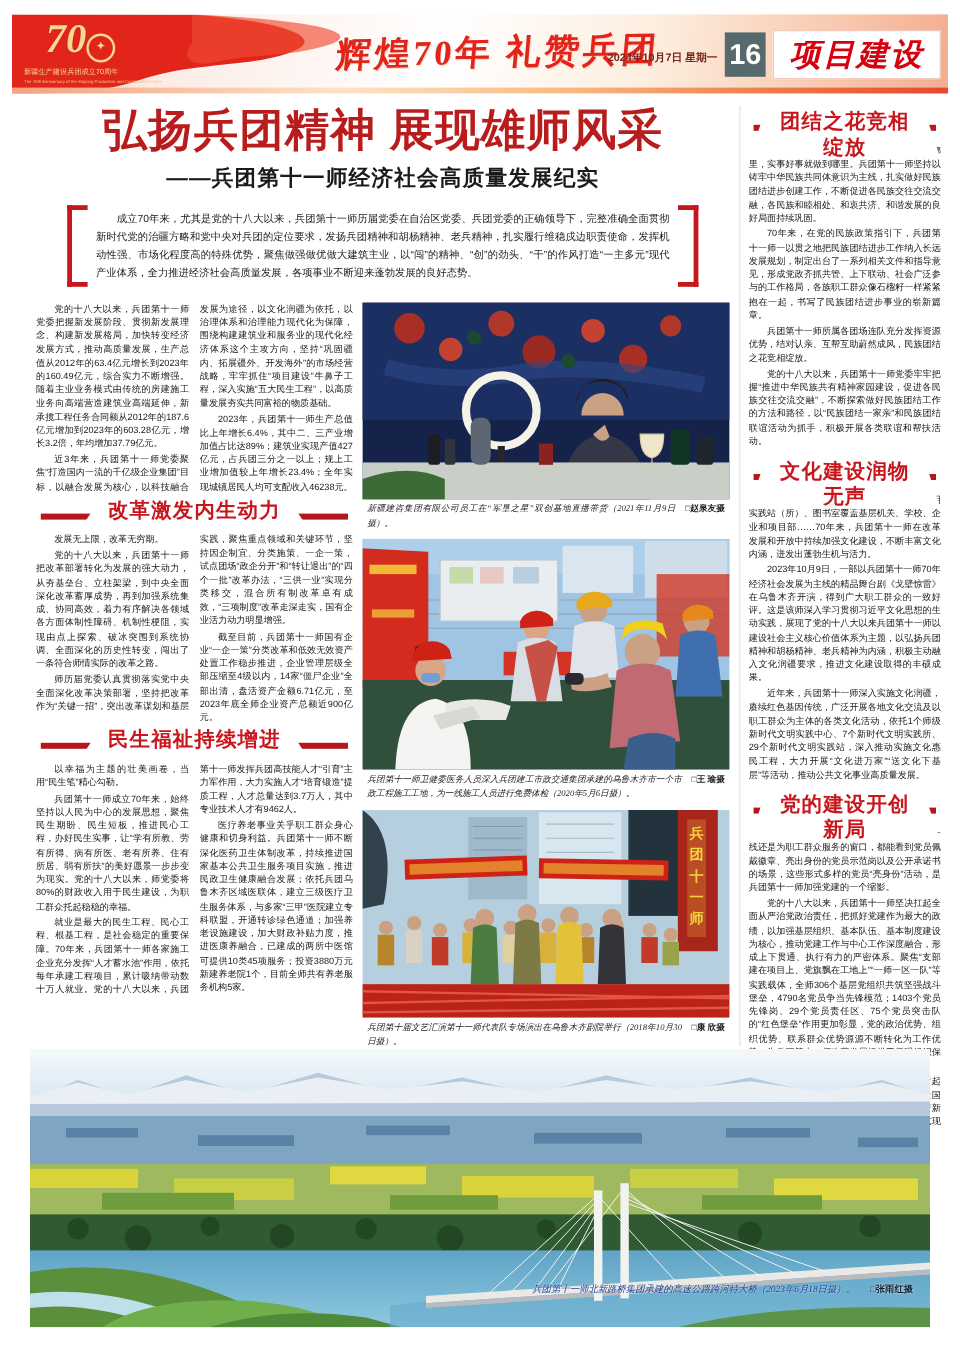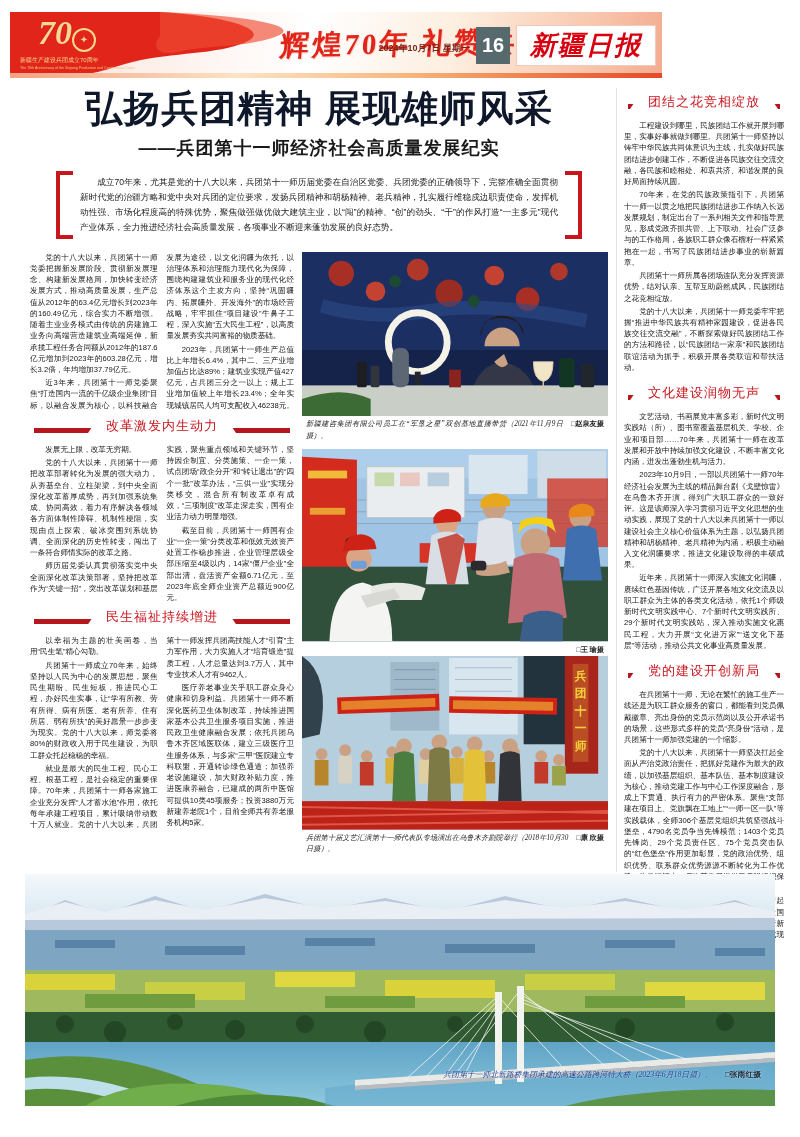--- a/index.html
+++ b/index.html
@@ -1,63 +1,63 @@
 <!DOCTYPE html>
 <html><head>
 <meta charset="utf-8">
 <style>
   html,body{margin:0;padding:0;background:#e9e9e9;}
   .page{position:relative;width:800px;height:1137px;margin:0 auto;background:#ffffff;
         font-family:"Liberation Sans",sans-serif;overflow:hidden;}
 
   
-  .banner{position:absolute;left:10px;top:12px;width:652px;height:66px;overflow:hidden;
+  .banner{position:absolute;left:10px;top:12px;width:780px;height:66px;overflow:hidden;
           background:linear-gradient(100deg,#f3bdb0 0%,#fcebe4 16%,#ffffff 46%,#fdeedf 68%,#f8c7ad 88%,#f3ac90 100%);}
   .banner svg.swoosh{position:absolute;left:0;top:0;}
   .logo-block{position:absolute;left:0;top:0;width:148px;height:100%;}
   .logo-70{position:absolute;left:28px;top:4px;color:#f7d98b;font-family:"Liberation Serif",serif;
            font-weight:bold;font-style:italic;font-size:34px;line-height:34px;text-shadow:0 0 1px #b05;}
   .logo-ring{position:absolute;left:62px;top:16px;width:20px;height:20px;border:2px solid #f7d98b;border-radius:50%;
              color:#f7d98b;font-size:10px;text-align:center;line-height:20px;}
   .logo-line1{position:absolute;left:10px;top:44px;color:#f7d98b;font-size:6px;white-space:nowrap;}
   .logo-line2{position:absolute;left:10px;top:53px;color:#f0c981;font-size:4px;white-space:nowrap;transform:scale(.9);transform-origin:left;}
   .banner-title{position:absolute;left:255px;top:12px;width:300px;text-align:center;
                 font-family:"Liberation Serif",serif;font-weight:bold;font-size:29px;color:#e1251b;
                 transform:skewX(-6deg) rotate(-1deg);letter-spacing:3px;text-shadow:1px 1px 0 #fbd9cf;}
   .banner-date{position:absolute;right:192px;top:30px;font-size:9px;color:#7a241a;font-weight:bold;}
   .page-box{position:absolute;right:152px;top:15px;width:34px;height:37px;background:#566a6d;color:#fff;
-            font-size:20px;font-weight:bold;text-align:center;line-height:37px;}
+            font-size:24px;font-weight:bold;text-align:center;line-height:37px;}
   .masthead{position:absolute;right:6px;top:13px;width:140px;height:41px;background:#fff;
             color:#d6000f;font-family:"Liberation Serif",serif;font-weight:bold;font-style:italic;
             font-size:26px;text-align:center;line-height:41px;letter-spacing:2px;box-shadow:0 0 0 1px #f2c9ba inset;}
   .banner-strip{position:absolute;left:0;bottom:0;width:100%;height:5px;
                 background:linear-gradient(90deg,#f4a281 0%,#fde3c4 35%,#f8b87f 60%,#ef7f4a 80%,#e6492a 100%);}
 
   
   .main-left{position:absolute;left:30px;top:86px;width:578px;height:786px;}
   .col-right{position:absolute;left:616px;top:88px;width:160px;height:784px;border-left:1px solid #e3e3e3;padding-left:7px;box-sizing:content-box;}
 
-  h1.headline{margin:2px 10px 0;text-align:center;font-size:37px;font-weight:900;color:#0f172a;letter-spacing:1px;line-height:1.15;}
+  h1.headline{margin:2px 10px 0;text-align:center;font-size:37px;font-weight:900;color:#b91c1c;letter-spacing:1px;line-height:1.15;}
   h2.subhead{margin:5px 0 8px;text-align:center;font-size:18px;font-weight:bold;color:#1a1a1a;letter-spacing:1px;}
 
   .lead{position:relative;margin:4px 24px 10px;padding:7px 26px;font-size:8.6px;line-height:1.75;
         color:#1a1a1a;text-align:justify;}
   .lead:before,.lead:after{content:"";position:absolute;top:3px;bottom:3px;width:13px;border:4px solid #c8161d;}
   .lead:before{left:2px;border-right:none;}
   .lead:after{right:2px;border-left:none;}
   .lead p{margin:0;text-indent:2em;}
 
   .body-row{display:flex;margin-top:2px;}
   .left-text{width:264px;flex:none;}
   .photo-col{flex:1;margin-left:8px;min-width:0;}
 
   .sec-head{position:relative;text-align:center;height:23px;margin:3px 0 6px;}
   .sec-head .bar{position:absolute;left:4px;right:4px;top:13px;height:5px;background:#b5171d;}
   .sec-head .sec-title{position:relative;display:inline-block;background:#fff;color:#c8161d;
-      font-size:13px;font-weight:normal;letter-spacing:1px;line-height:21px;padding:0 20px;
+      font-size:17px;font-weight:bold;letter-spacing:1px;line-height:21px;padding:0 20px;
       clip-path:polygon(14px 0,calc(100% - 14px) 0,100% 100%,0 100%);}
   .sec p{margin:0 0 2px;font-size:7.6px;line-height:1.48;color:#161616;text-align:justify;text-indent:2em;}
   .left-text .sec .cols{column-count:2;column-gap:9px;}
   .col-right .sec{margin-bottom:9px;}
 
   figure.photo{margin:0 0 7px;}
   figure.photo svg{display:block;width:100%;height:auto;}
   figcaption{font-family:"Liberation Serif",serif;font-style:italic;font-size:7.2px;line-height:1.6;
              color:#222;padding:3px 4px 0;text-align:justify;}
   figcaption .credit{float:right;font-style:normal;font-weight:bold;margin-left:8px;}
@@ -82,21 +82,21 @@
     </svg>
     <div class="logo-block">
       <div class="logo-70">70</div>
       <div class="logo-ring">✦</div>
       <div class="logo-line1">新疆生产建设兵团成立70周年</div>
       <div class="logo-line2">The 70th Anniversary of the Xinjiang Production and Construction Corps</div>
     </div>
     <div class="banner-title">辉煌70年  礼赞兵团</div>
     <div class="banner-date">2024年10月7日 星期一</div>
     <div class="page-box">16</div>
-    <div class="masthead">新疆日报</div>
+    <div class="masthead">项目建设</div>
     <div class="banner-strip"></div>
   </div>
 
   <div class="main-left">
     <h1 class="headline">弘扬兵团精神  展现雄师风采</h1>
     <h2 class="subhead">——兵团第十一师经济社会高质量发展纪实</h2>
 
     <div class="lead">
 
         <p>成立70年来，尤其是党的十八大以来，兵团第十一师历届党委在自治区党委、兵团党委的正确领导下，完整准确全面贯彻新时代党的治疆方略和党中央对兵团的定位要求，发扬兵团精神和胡杨精神、老兵精神，扎实履行维稳戍边职责使命，发挥机动性强、市场化程度高的特殊优势，聚焦做强做优做大建筑主业，以“闯”的精神、“创”的劲头、“干”的作风打造“一主多元”现代产业体系，全力推进经济社会高质量发展，各项事业不断迎来蓬勃发展的良好态势。</p>
@@ -228,20 +228,21 @@
             <path d="M212,126 q-22,6 -34,2 l-2,-10 q20,2 32,-4 z" fill="#caa183"></path>
             <rect x="172" y="114" width="16" height="10" rx="4" fill="#2a2a30"></rect>
             <path d="M226,170 q22,-10 40,0 l0,26 -44,0 z" fill="#3a5f8a"></path>
             <circle cx="284" cy="70" r="11" fill="#caa183"></circle>
             <path d="M272,64 a14,11 0 0,1 26,-2 l0,6 -26,2 z" fill="#e8881a"></path>
             <path d="M270,82 q16,-8 30,0 l6,52 -40,0 z" fill="#3f6fae"></path>
             <path d="M60,150 l34,-8 6,10 -34,10 z" fill="#d8d8d4"></path>
           </svg>
           <figcaption>
             <span class="credit">□王  瑜摄</span>
+            <span>兵团第十一师卫健委医务人员深入兵团建工市政交通集团承建的乌鲁木齐市一个市政工程施工工地，为一线施工人员进行免费体检（2020年5月6日摄）。</span>
           </figcaption>
         </figure>
 
         <figure class="photo">
           <svg viewBox="0 0 312 177">
             <rect width="312" height="177" fill="#b6cfdf"></rect>
             <rect x="90" y="6" width="50" height="70" fill="#9fb8ca"></rect>
             <g stroke="#7e98ac" stroke-width="1">
                 <line x1="94" y1="14" x2="136" y2="14"></line>
                 <line x1="94" y1="24" x2="136" y2="24"></line>

